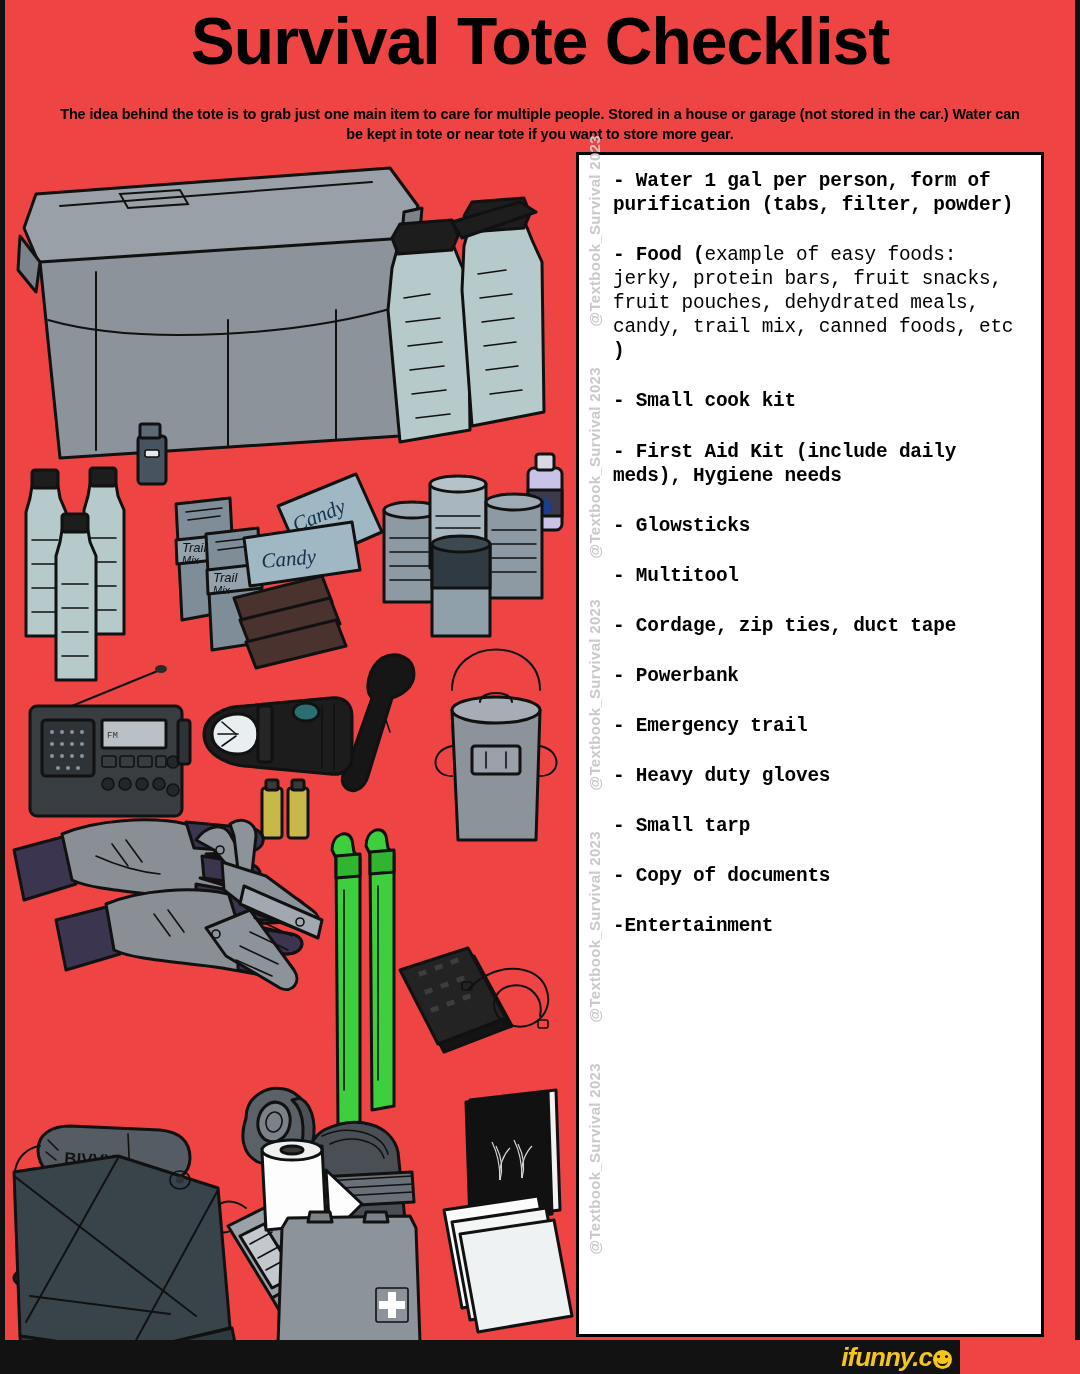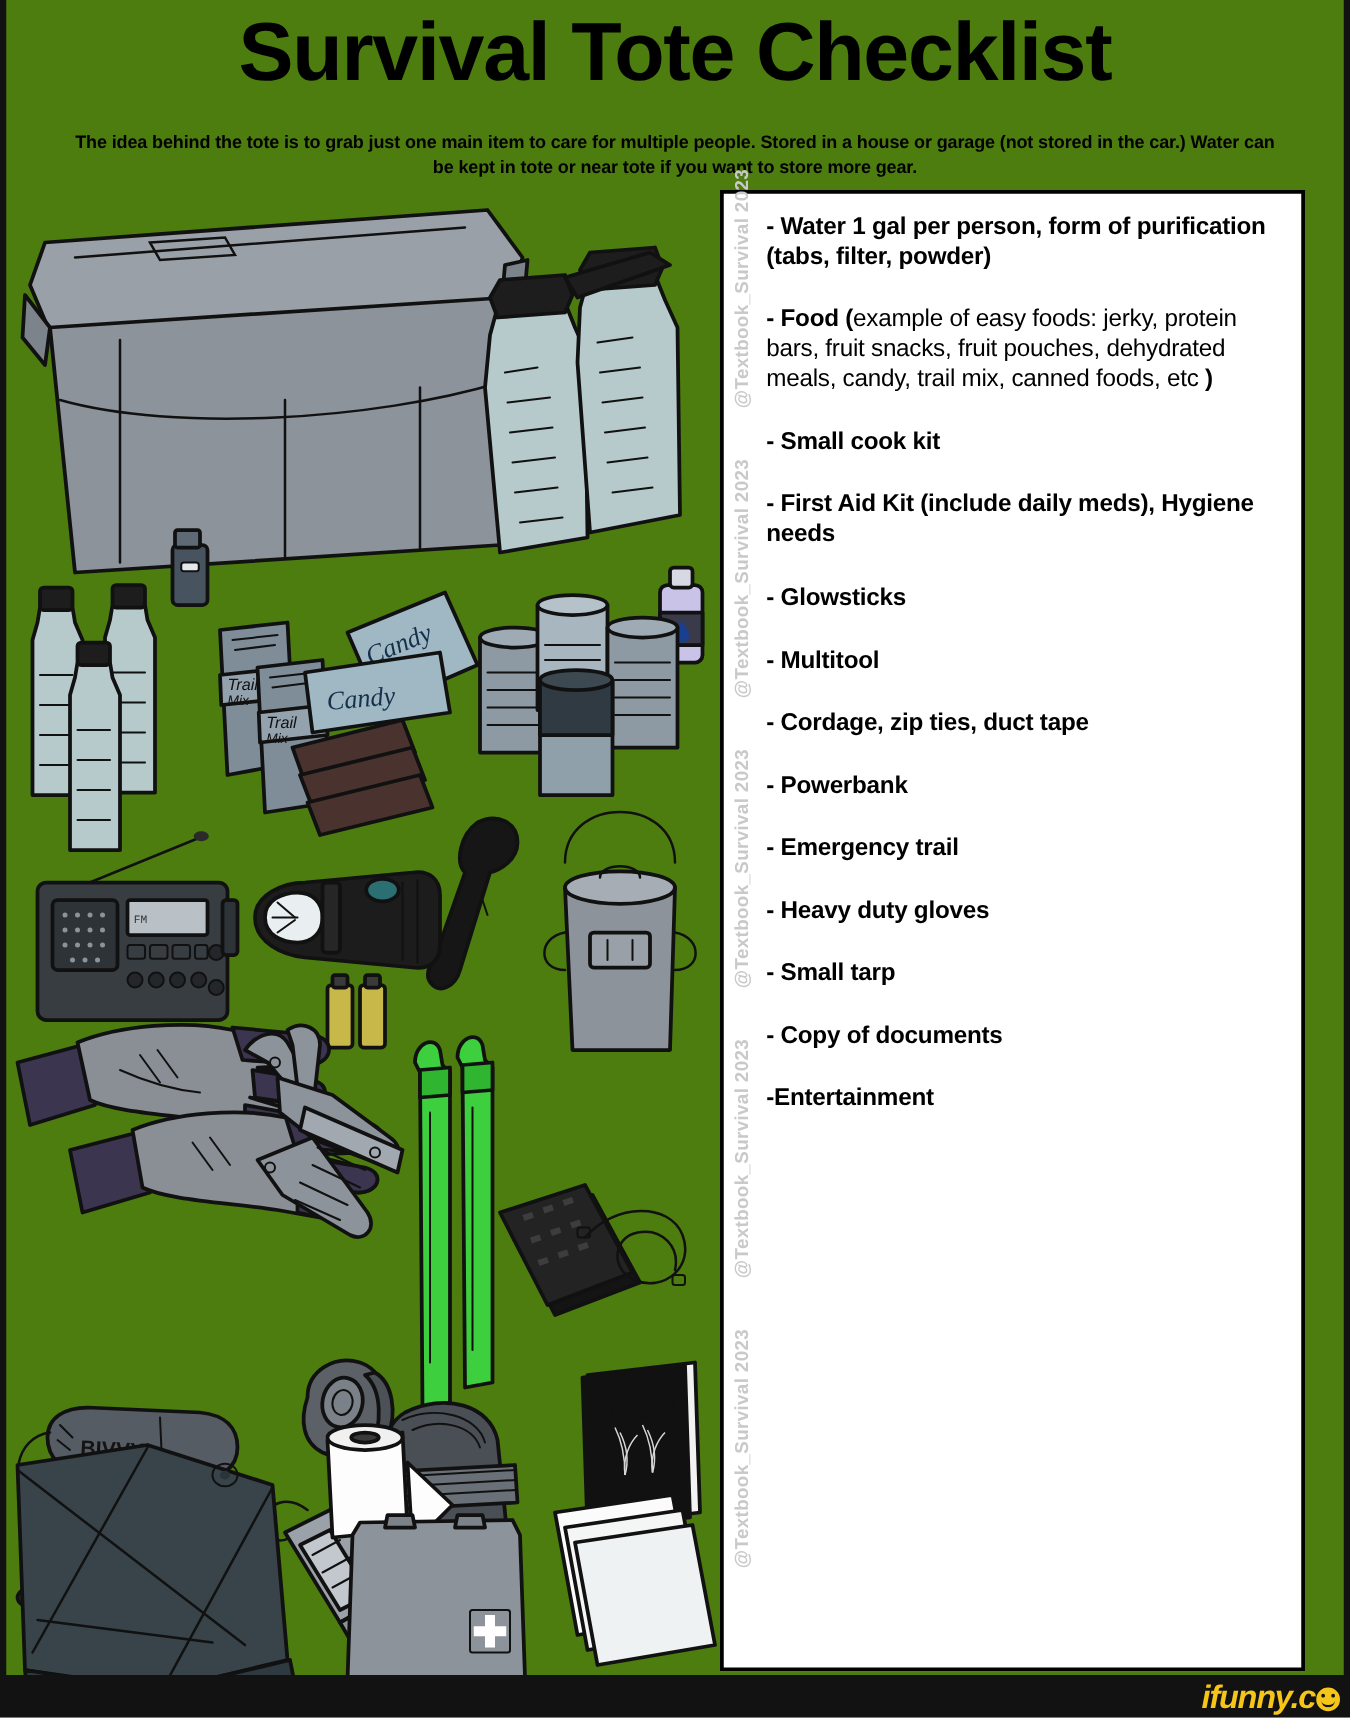--- a/index.html
+++ b/index.html
@@ -2,21 +2,21 @@
 <html><head>
 <meta charset="utf-8">
 <title>Survival Tote Checklist</title>
 <style>
   html,body{margin:0;padding:0;background:#ffffff;}
   body{
     width:1080px;height:1374px;
     font-family:"Liberation Sans","DejaVu Sans",sans-serif;
     color:#000;overflow:hidden;position:relative;
   }
-  #page{position:relative;width:1080px;height:1374px;background:#4d7c0f;overflow:hidden;}
+  #page{position:relative;width:1080px;height:1374px;background:#ef4444;overflow:hidden;}
 
   
   .page-edge-left{position:absolute;left:0;top:0;width:5px;height:1340px;background:#111;}
   .page-edge-right{position:absolute;right:0;top:0;width:5px;height:1340px;background:#111;}
 
   
   .header{position:absolute;left:0;top:0;width:1080px;}
   .title{
     text-align:center;font-weight:bold;font-size:66px;line-height:1.0;
     letter-spacing:-1px;margin:8px 0 0 0;padding:0 14px;
@@ -29,39 +29,39 @@
 
   
   .panel{
     position:absolute;left:576px;top:152px;width:468px;height:1185px;
     border:3px solid #000;background:#fff;box-sizing:border-box;
   }
   .panel-inner{position:absolute;left:0;top:0;width:100%;height:100%;padding:14px 12px 0 34px;box-sizing:border-box;}
   .list{list-style:none;margin:0;padding:0;}
   .list li{
     font-size:19.4px;font-weight:bold;line-height:1.24;
-    margin:0 0 26px 0;letter-spacing:-0.2px;color:#000;
+    margin:0 0 26px 0;letter-spacing:-0.2px;color:#000;font-family:Liberation Mono, monospace;
   }
   .soft{font-weight:normal;}
 
   
   .wm-col{position:absolute;left:2px;top:0;width:26px;height:100%;pointer-events:none;}
   .wm{
     position:absolute;left:-62px;width:150px;text-align:center;
     transform:rotate(-90deg);transform-origin:center center;
     font-size:15px;color:#c9c9c9;font-weight:bold;white-space:nowrap;
     letter-spacing:0.3px;
   }
 
   
   .art{position:absolute;left:0;top:150px;width:576px;height:1190px;}
   .art svg{display:block;}
 
   
-  .footer{position:absolute;left:0;bottom:0;width:1080px;height:34px;background:#121212;}
+  .footer{position:absolute;left:0;bottom:0;width:960px;height:34px;background:#121212;}
   .ifunny{
     position:absolute;right:8px;bottom:1px;
     font-size:26px;font-weight:bold;font-style:italic;
     color:#f5c518;letter-spacing:-1px;line-height:32px;
   }
   .ifunny .smile{
     display:inline-block;width:19px;height:19px;border-radius:50%;
     background:#f5c518;position:relative;vertical-align:-3px;margin-left:1px;
   }
   .ifunny .smile::before{

